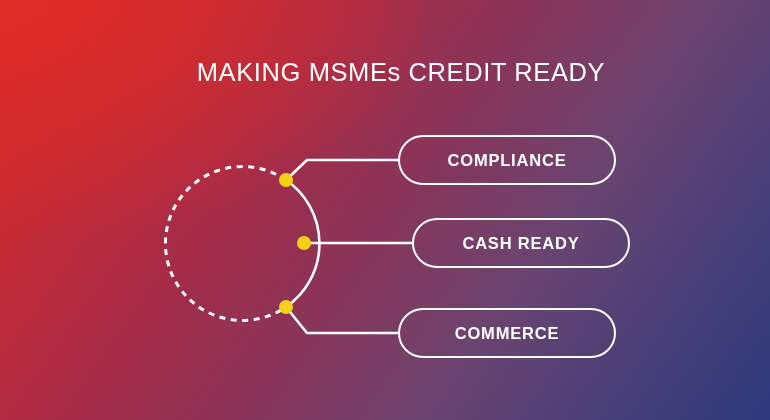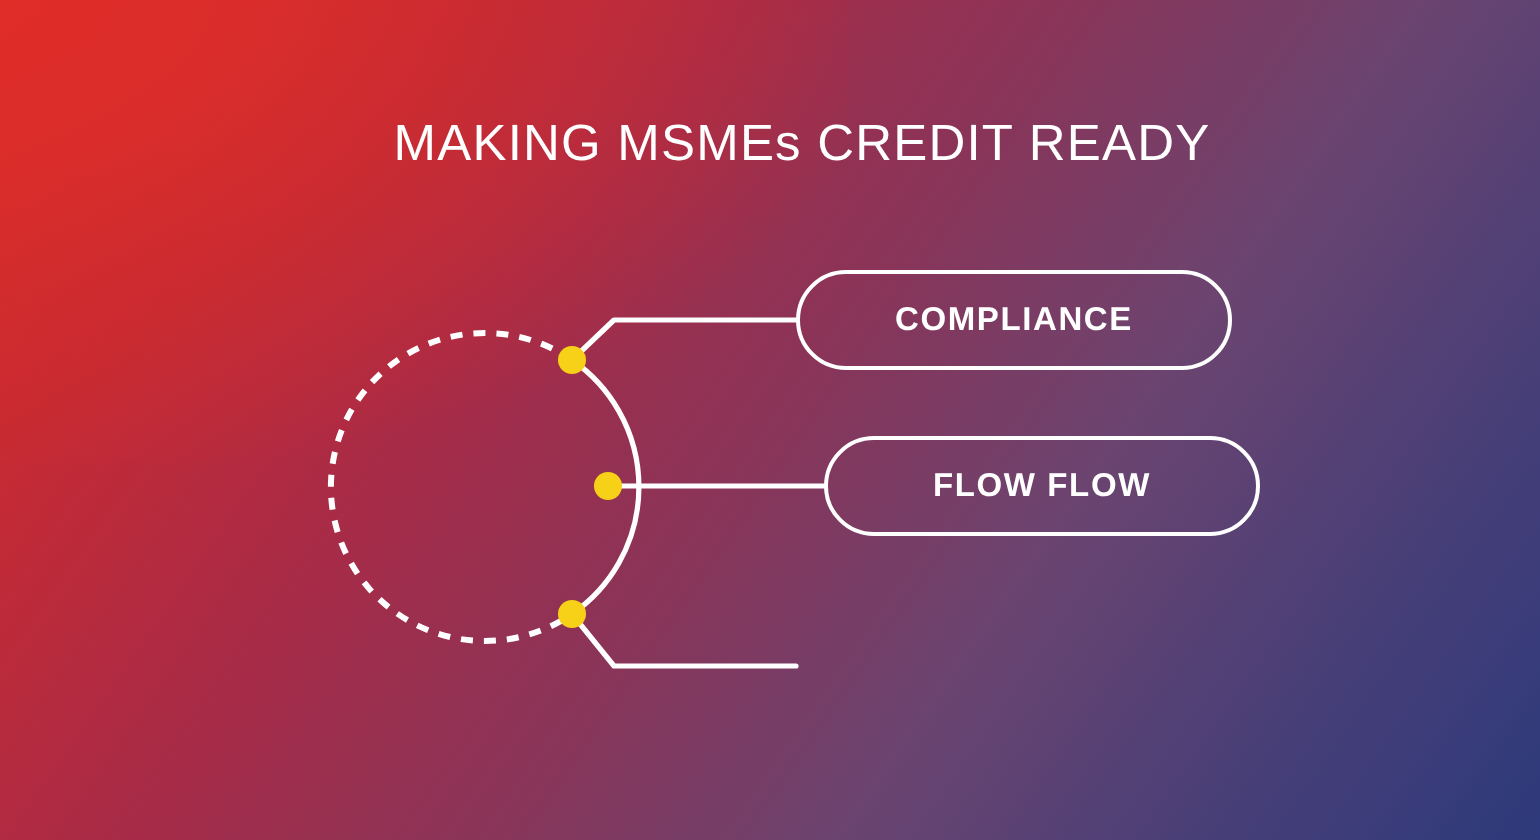--- a/index.html
+++ b/index.html
@@ -148,17 +148,20 @@
     <circle cx="304" cy="243" r="7" fill="#f7d117"></circle>
     <circle cx="286" cy="307" r="7" fill="#f7d117"></circle>
   </svg>
 
 
   <div class="pill" id="pill-compliance">
     <span class="pill-label">COMPLIANCE</span>
   </div>
 
   <div class="pill" id="pill-cashflow">
-    <span class="pill-label">FLOW FLOW</span>
+    <span class="pill-label">CASH READY</span>
   </div>
 
+  <div class="pill" id="pill-commerce">
+    <span class="pill-label">COMMERCE</span>
+  </div>
 
 </div>
 
 </body></html>

